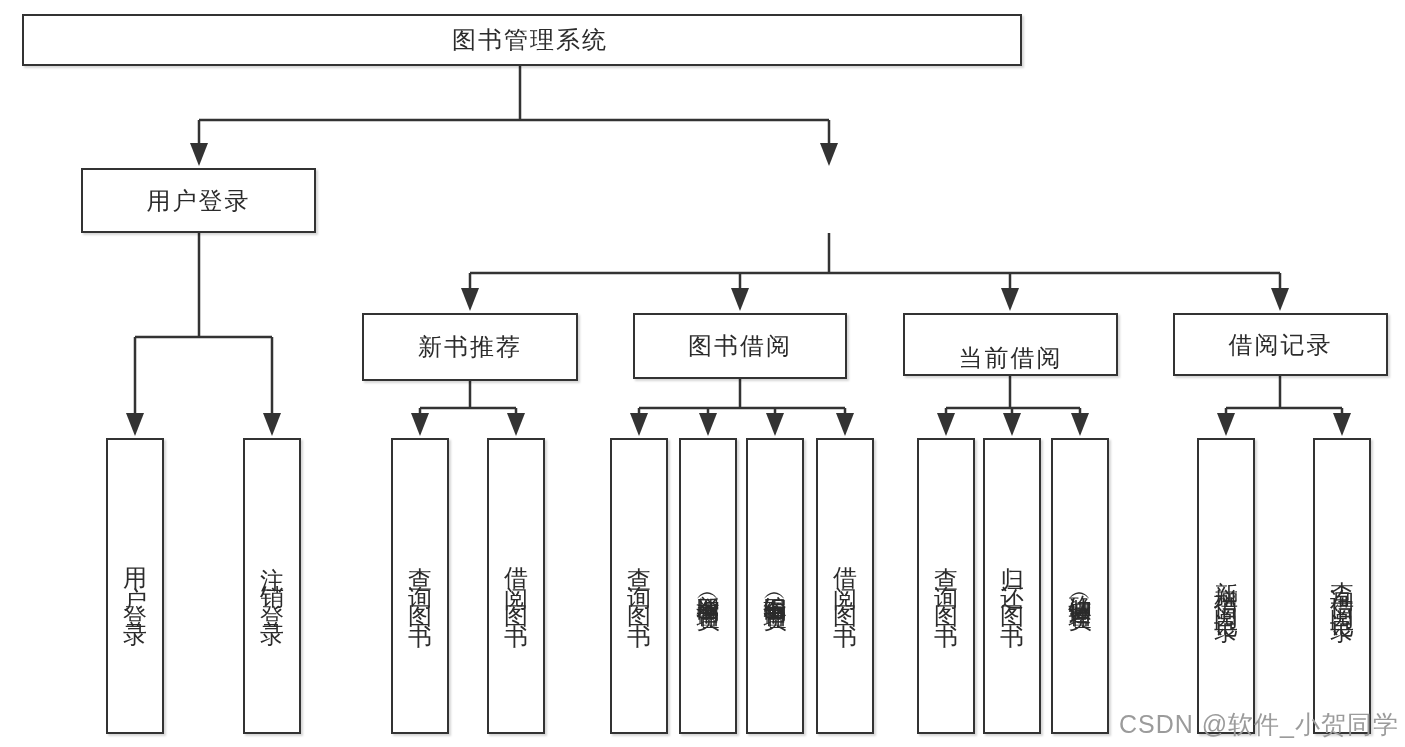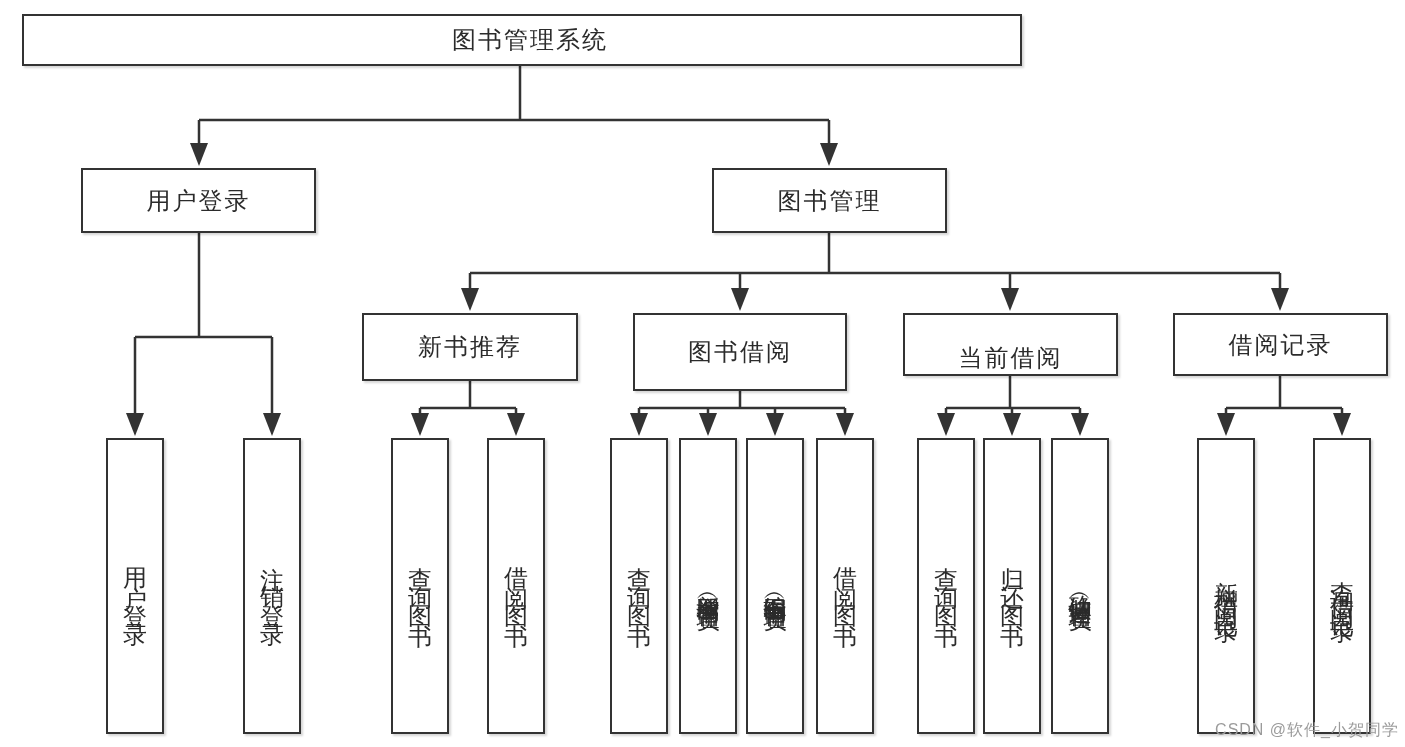--- a/index.html
+++ b/index.html
@@ -29,21 +29,21 @@
     font-size:24px;
     line-height:1;
     white-space:nowrap;
   }
   .ls-wide span  { letter-spacing:19px; }   
   .ls-mid span   { letter-spacing:8px; }    
   .ls-tight span { letter-spacing:2px; font-size:23px; } 
   #watermark {
     position:absolute;
     right:6px; bottom:6px;
-    font-size:16px;
+    font-size:25px;
     color:#9b9b9b;
     letter-spacing:1px;
     white-space:nowrap;
   }
 </style>
 </head>
 <body>
 
 <div id="canvas">
 
@@ -90,28 +90,25 @@
     </g>
   </svg>
 
   <div class="box hbox" style="left:22px; top:14px; width:1000px; height:52px;padding-left:16px;">
     <span>图书管理系统</span>
   </div>
 
   <div class="box hbox" style="left:81px; top:168px; width:235px; height:65px;">
     <span>用户登录</span>
   </div>
-  <div class="box hbox" style="left:712px; top:168px; width:235px; height:65px;">
-    <span>图书管理</span>
-  </div>
 
   <div class="box hbox" style="left:362px; top:313px; width:216px; height:68px;">
     <span>新书推荐</span>
   </div>
-  <div class="box hbox" style="left:633px; top:313px; width:214px; height:78px;">
+  <div class="box hbox" style="left:633px; top:313px; width:214px; height:66px;">
     <span>图书借阅</span>
   </div>
   <div class="box hbox" style="left:903px; top:313px; width:215px; height:63px;align-items:flex-end;">
     <span>当前借阅</span>
   </div>
   <div class="box hbox" style="left:1173px; top:313px; width:215px; height:63px;">
     <span>借阅记录</span>
   </div>
 
   <div class="box vbox ls-wide" style="left:106px; top:438px; width:58px; height:296px;">

